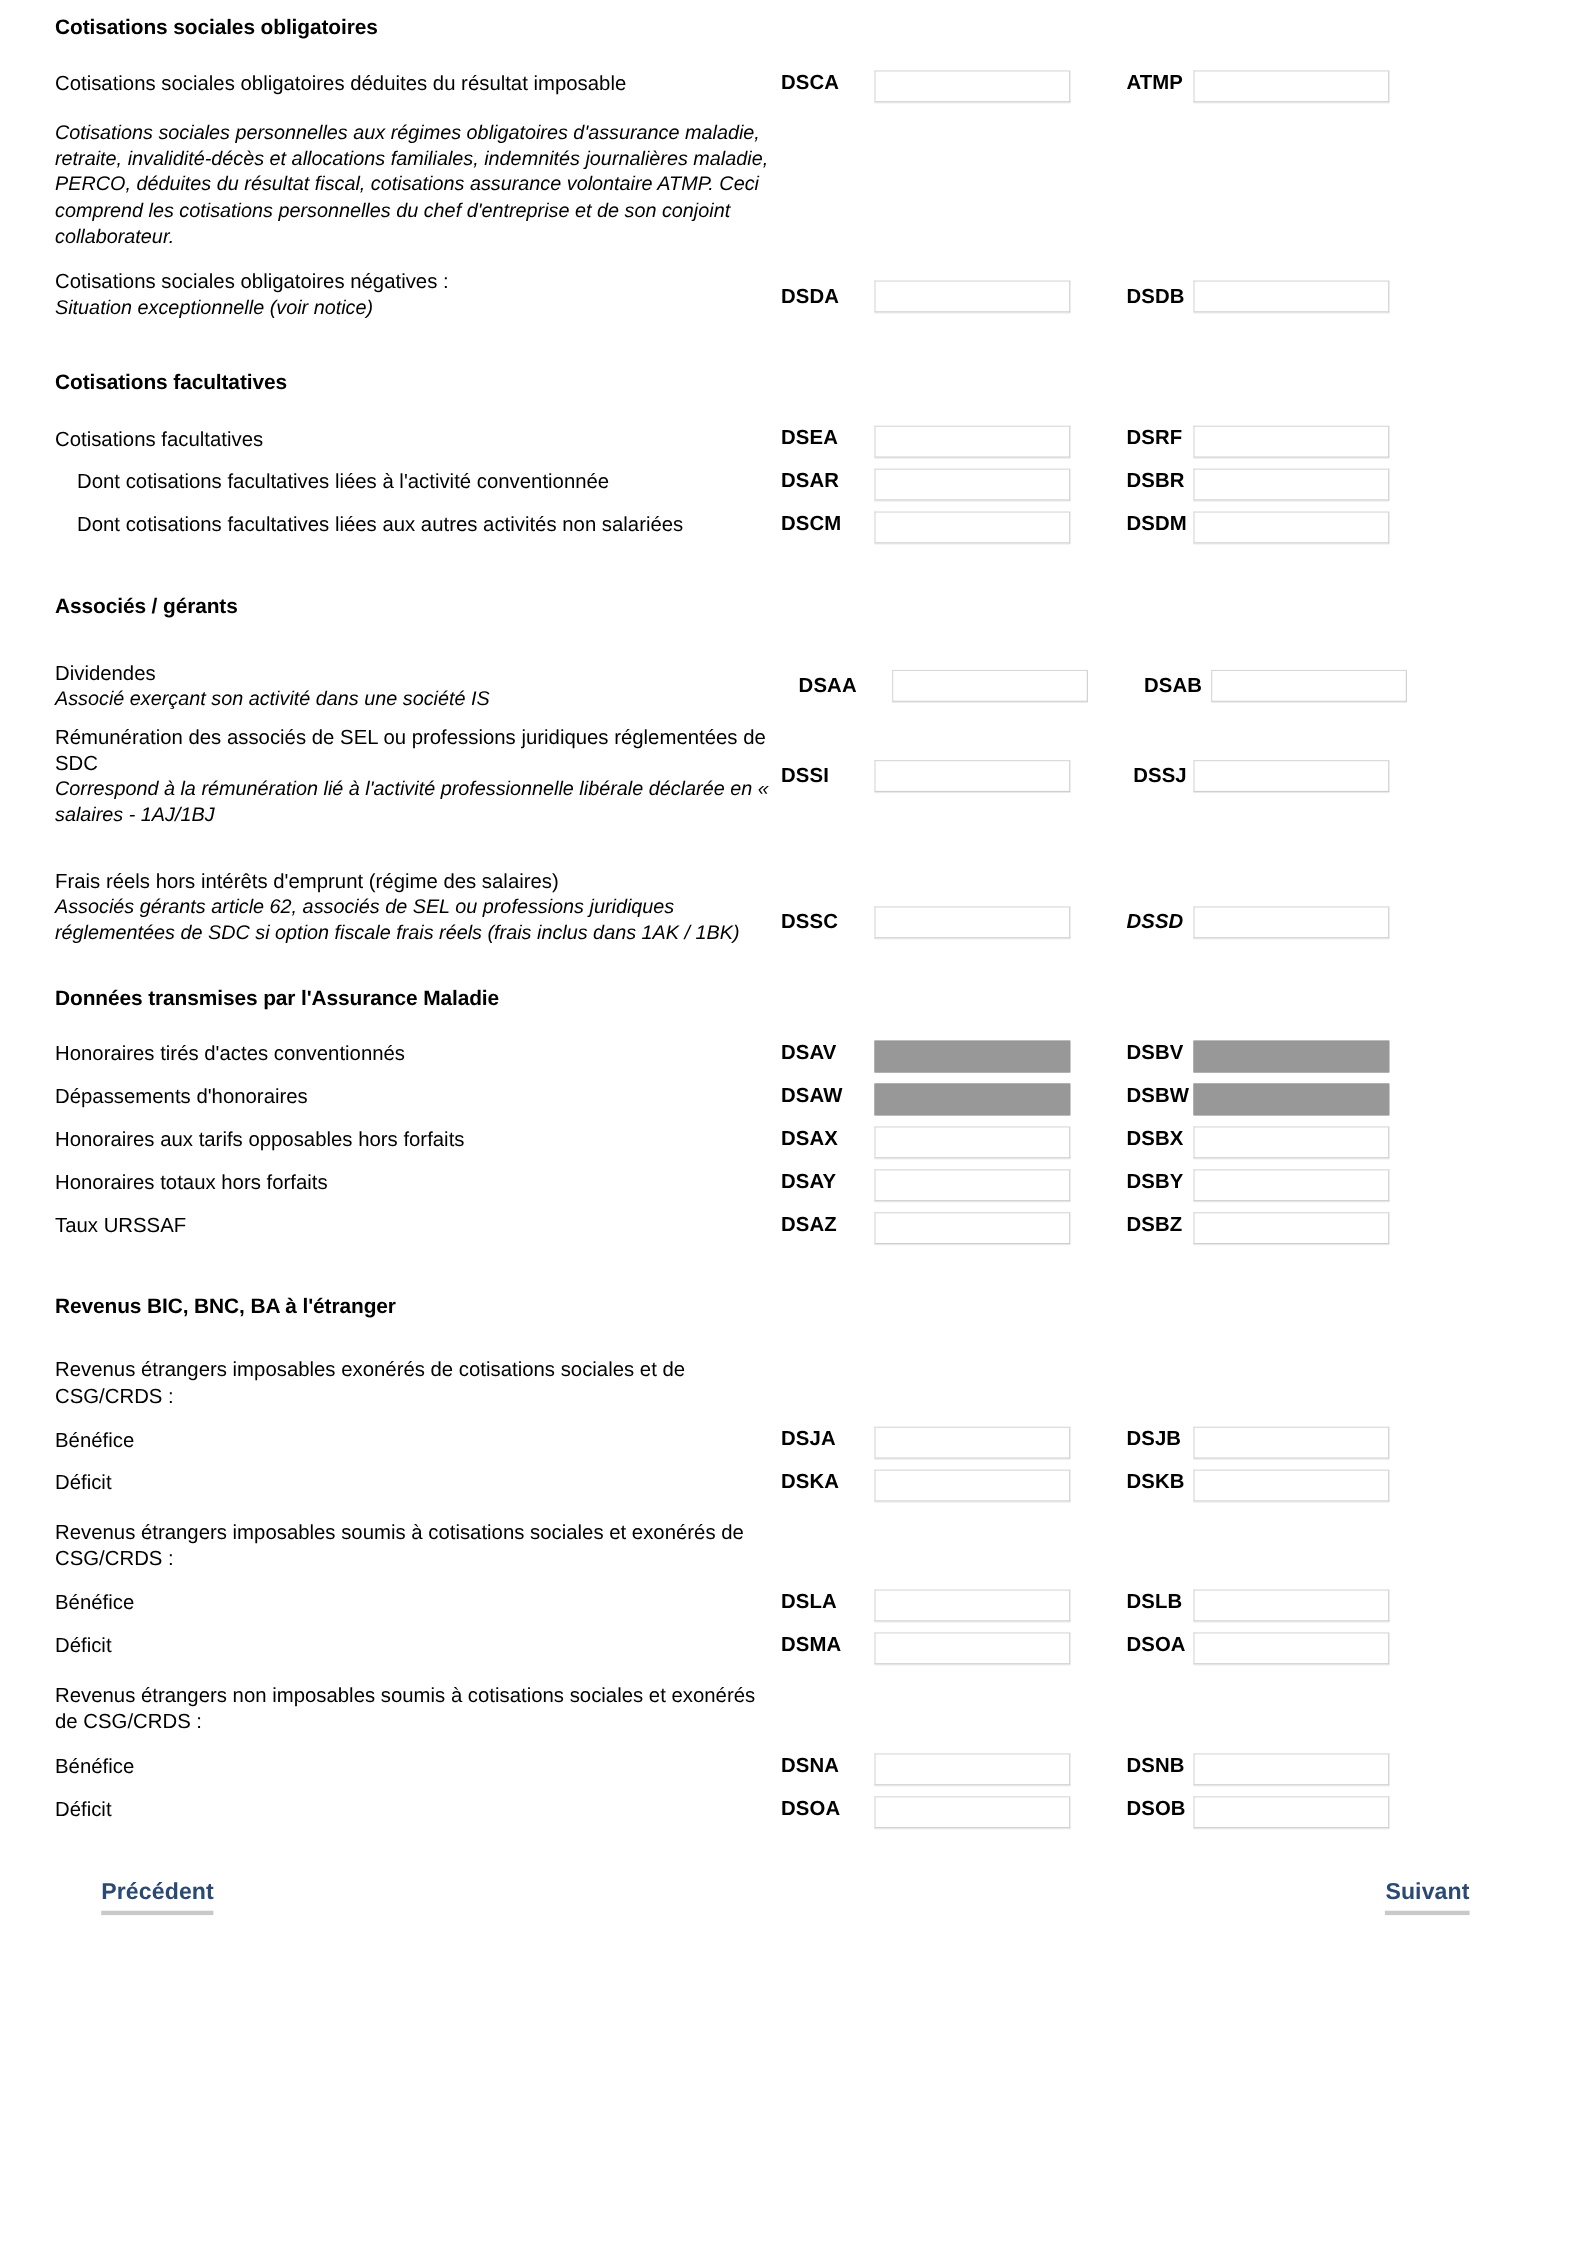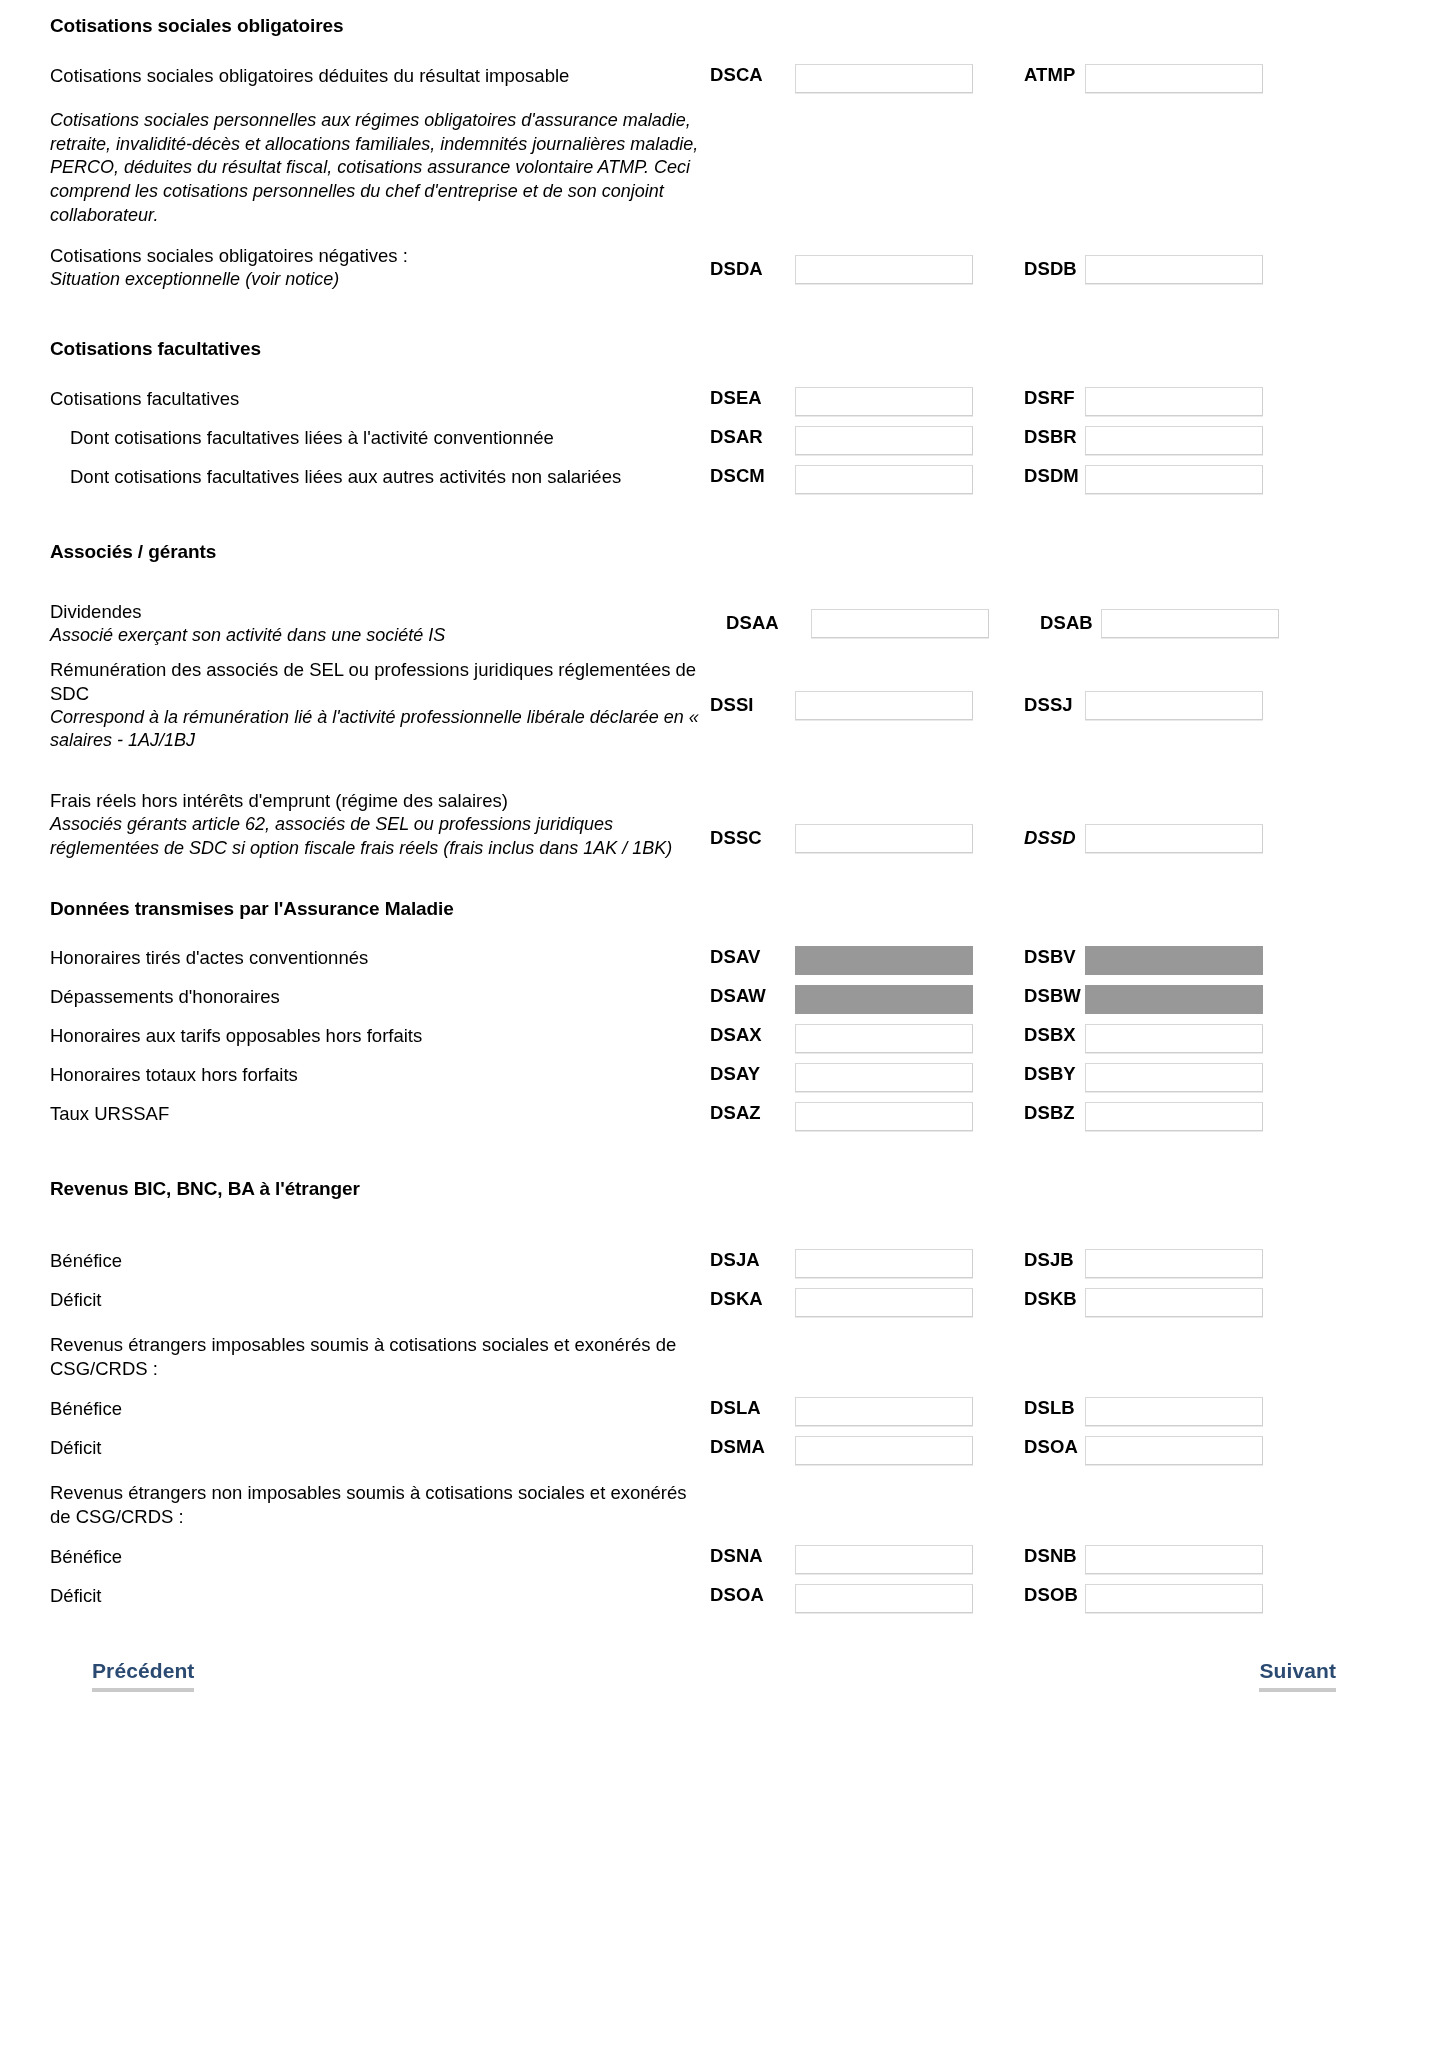--- a/index.html
+++ b/index.html
@@ -296,21 +296,21 @@
 
       <div class="row">
         <div class="label-col">
           <div class="lbl">Rémunération des associés de SEL ou professions juridiques réglementées de SDC</div>
           <div class="hint">Correspond à la rémunération lié à l'activité professionnelle libérale déclarée en « salaires - 1AJ/1BJ</div>
         </div>
         <div class="code-col-a" style="padding-top:36px;">DSSI</div>
         <div class="field-col-a" style="padding-top:33px;">
           <input class="txt" type="text" value="" style="">
         </div>
-        <div class="code-col-b" style="padding-top:36px;">DSSJ</div>
+        <div class="code-col-b" style="padding-top:36px;text-align:center;">DSSJ</div>
         <div class="field-col-b" style="padding-top:33px;">
           <input class="txt" type="text" value="" style="">
         </div>
       </div>
 
       <div class="gap-l"></div>
 
       <div class="row">
         <div class="label-col">
           <div class="lbl">Frais réels hors intérêts d'emprunt (régime des salaires)</div>
@@ -422,20 +422,25 @@
       <div class="row">
         <div class="label-col">
           <h2 class="section-title">Revenus BIC, BNC, BA à l'étranger</h2>
         </div>
       </div>
       <div class="gap-s"></div>
 
 
       <div class="gap-s"></div>
 
+      <div class="row">
+        <div class="label-col">
+          <div class="lbl">Revenus étrangers imposables exonérés de cotisations sociales et de CSG/CRDS :</div>
+        </div>
+      </div>
 
       <div class="gap-s"></div>
 
       <div class="row">
         <div class="label-col">
           <div class="lbl">Bénéfice</div>
         </div>
         <div class="code-col-a">DSJA</div>
         <div class="field-col-a">
           <input class="txt" type="text" value="" style="">

